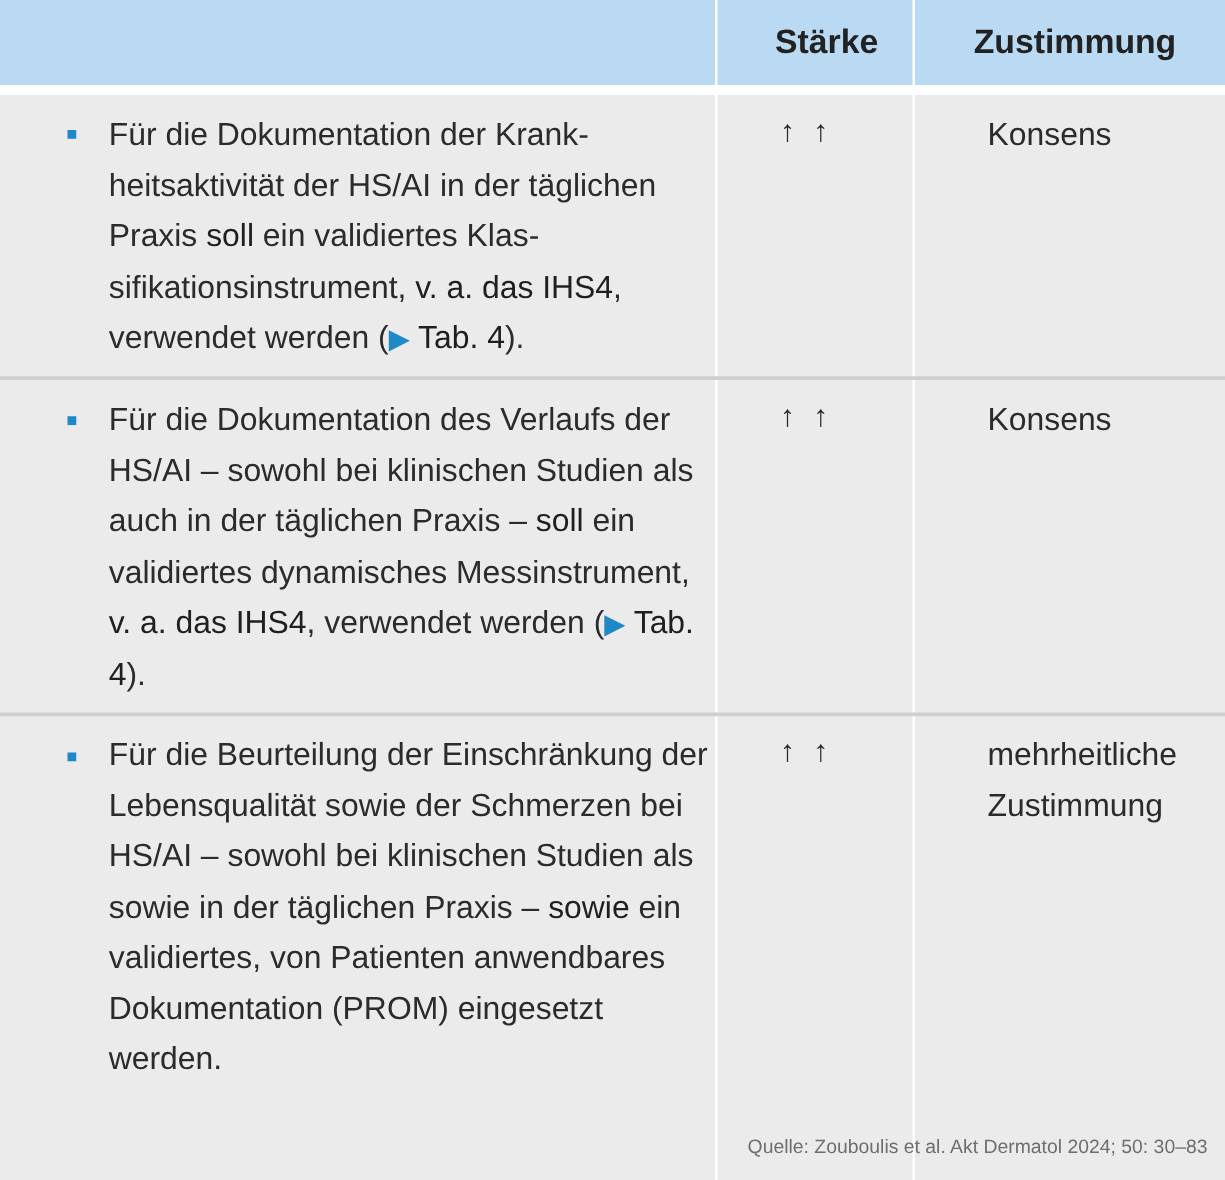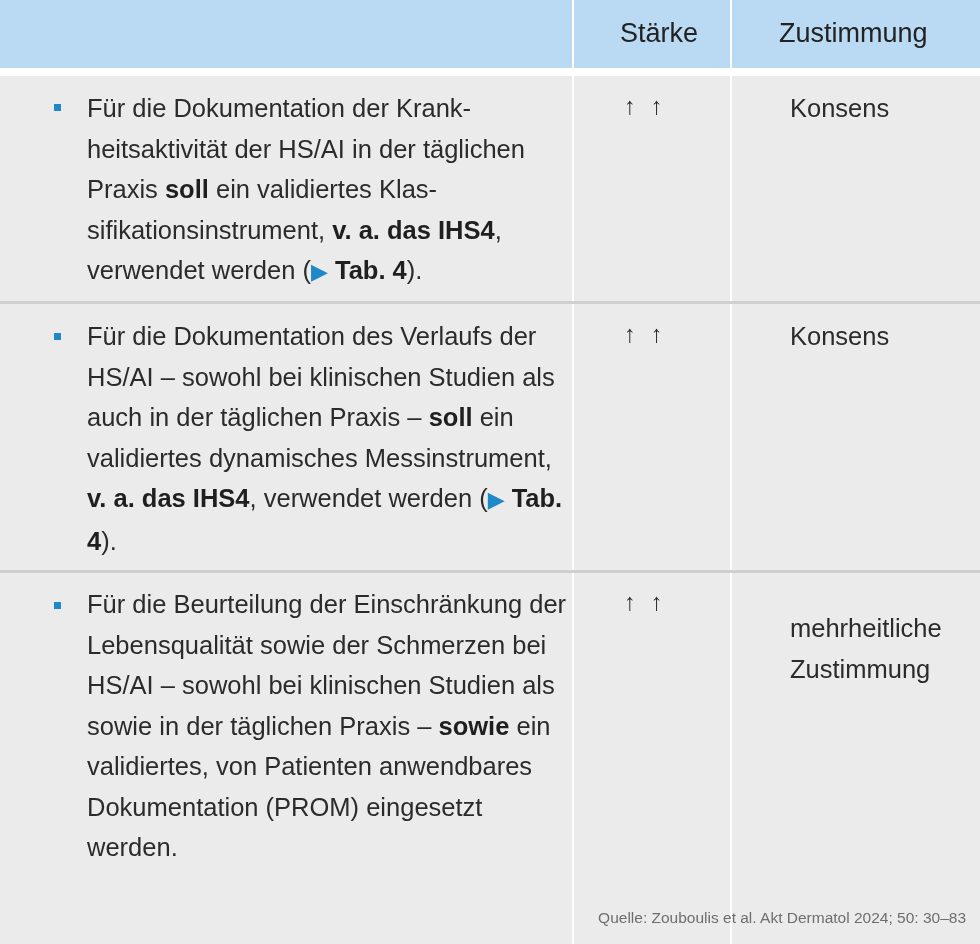--- a/index.html
+++ b/index.html
@@ -2,23 +2,23 @@
 <html><head>
 <meta charset="utf-8">
 <style>
   html, body { margin:0; padding:0; }
   body { width:980px; height:944px; background:#ebebeb; overflow:hidden; position:relative;
          font-family:"Liberation Sans", "DejaVu Sans", sans-serif; color:#222; }
   .header { position:absolute; left:0; top:0; width:980px; height:68px; background:#b9daf2; }
   .gap { position:absolute; left:0; top:68px; width:980px; height:8px; background:#ffffff; }
   .vline { position:absolute; top:0; width:2px; height:944px; background:#ffffff; }
   .hline { position:absolute; left:0; width:980px; height:3px; background:#cfcfcf; }
-  .hdr-cell { position:absolute; top:18px; font-weight:normal; font-size:27px; color:#222; }
+  .hdr-cell { position:absolute; top:18px; font-weight:bold; font-size:27px; color:#222; }
   .row-text { position:absolute; left:87px; width:480px; font-size:25.5px; line-height:40.5px; color:#2b2b2b; }
-  .row-text b { font-weight:bold; color:#1f1f1f; }
+  .row-text b { font-weight:normal; color:#1f1f1f; }
   .bullet { position:absolute; left:54px; width:7px; height:7px; background:#1e88c8; }
   .arrows { position:absolute; left:624px; font-size:24px; color:#2b2b2b; letter-spacing:4px; }
   .agree { position:absolute; left:779px; font-size:25.5px; line-height:40.5px; color:#2b2b2b;margin-left:11px; }
   .tri { color:#1e88c8; font-size:22px; }
   .source { position:absolute; right:14px; top:909px; font-size:15.5px; color:#6e6e6e;margin-left:44px; }
 </style>
 </head>
 <body>
 
 <div class="header"></div>
@@ -37,18 +37,18 @@
 <div class="agree" style="top:88px">Konsens</div>
 
 <div class="bullet" style="top:333px"></div>
 <div class="row-text" style="top:316px"><span>Für die Dokumentation des Verlaufs der HS/AI – sowohl bei klinischen Studien als auch in der täglichen Praxis – </span><b>soll</b><span> ein validiertes dynami­sches Messinstrument, </span><b>v. a. das IHS4</b><span>, verwendet werden (</span><span class="tri">▶</span><b> Tab. 4</b><span>).</span></div>
 <div class="arrows" style="top:320px">↑ ↑</div>
 <div class="agree" style="top:316px">Konsens</div>
 
 <div class="bullet" style="top:602px"></div>
 <div class="row-text" style="top:584px"><span>Für die Beurteilung der Einschrän­kung der Lebensqualität sowie der Schmerzen bei HS/AI – sowohl bei klinischen Studien als sowie in der täglichen Praxis – </span><b>sowie</b><span> ein validier­tes, von Patienten anwendbares Dokumentation (PROM) eingesetzt werden.</span></div>
 <div class="arrows" style="top:588px">↑ ↑</div>
-<div class="agree" style="top:608px">
+<div class="agree" style="top:584px">
   <div>mehrheitliche</div>
   <div>Zustimmung</div>
 </div>
 
 <div class="source">Quelle: Zouboulis et al. Akt Dermatol 2024; 50: 30–83</div>
 
 </body></html>

